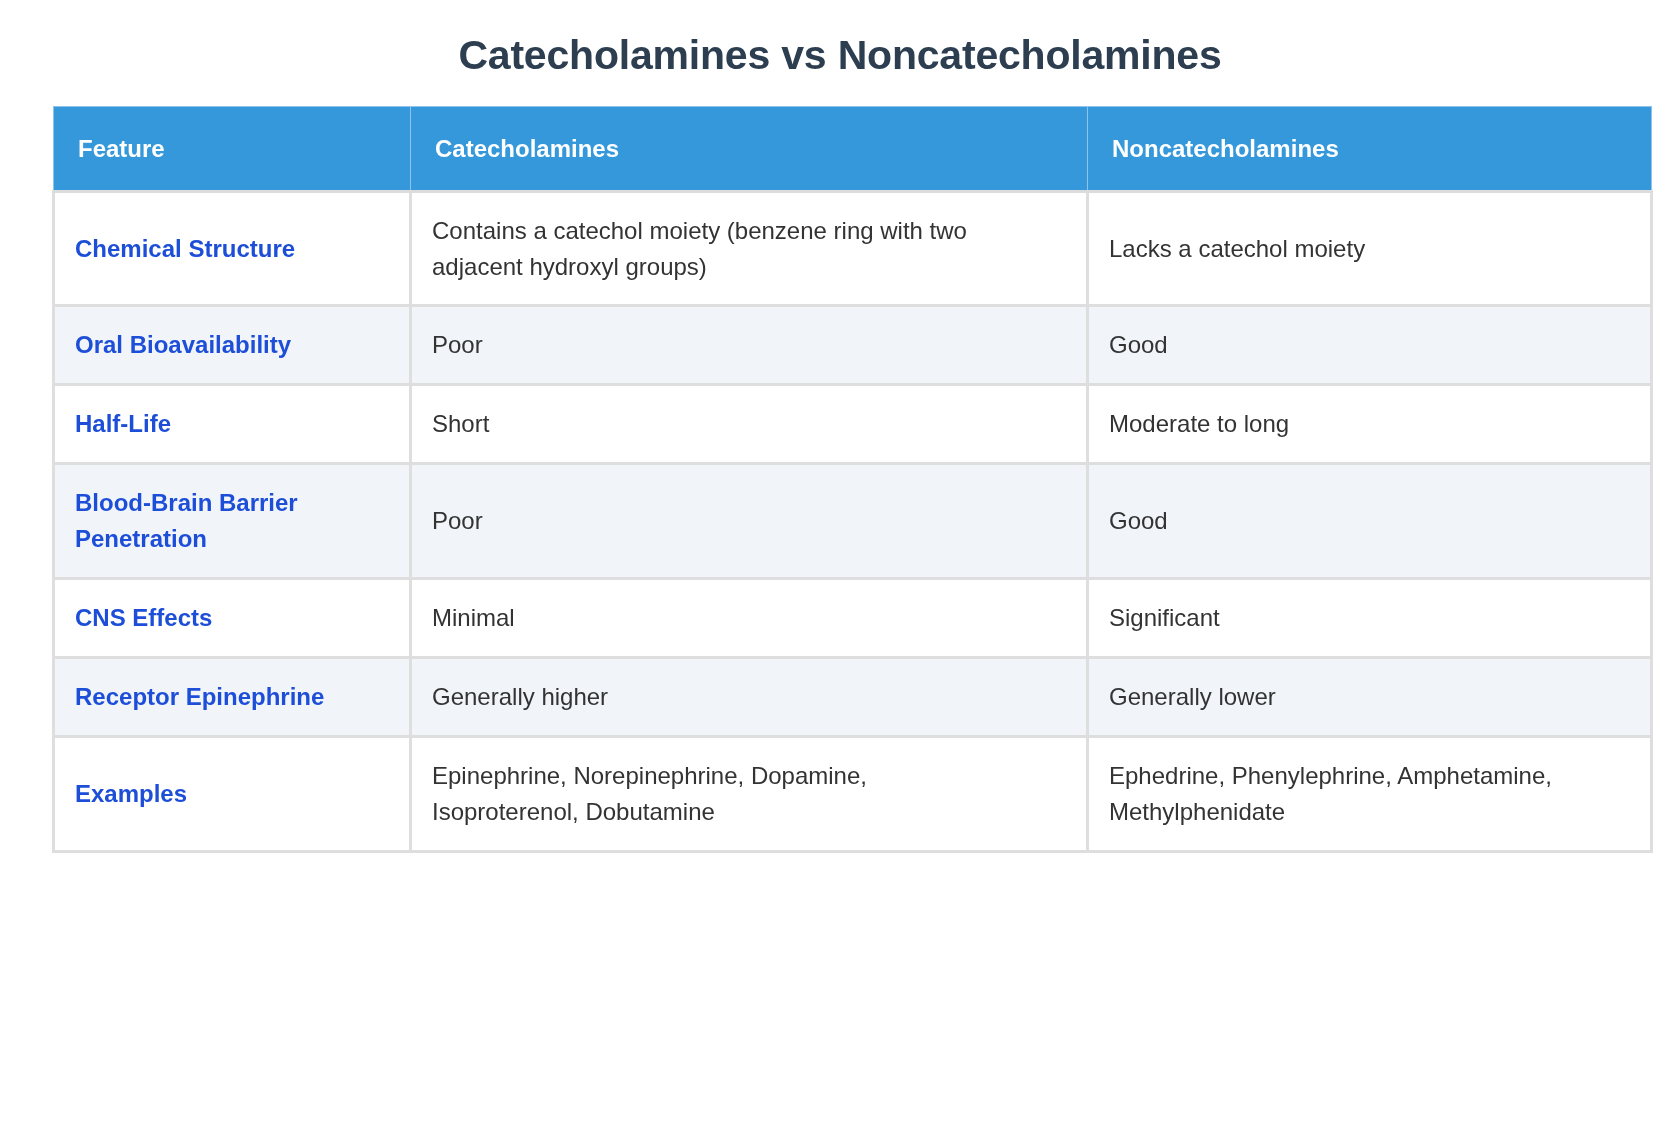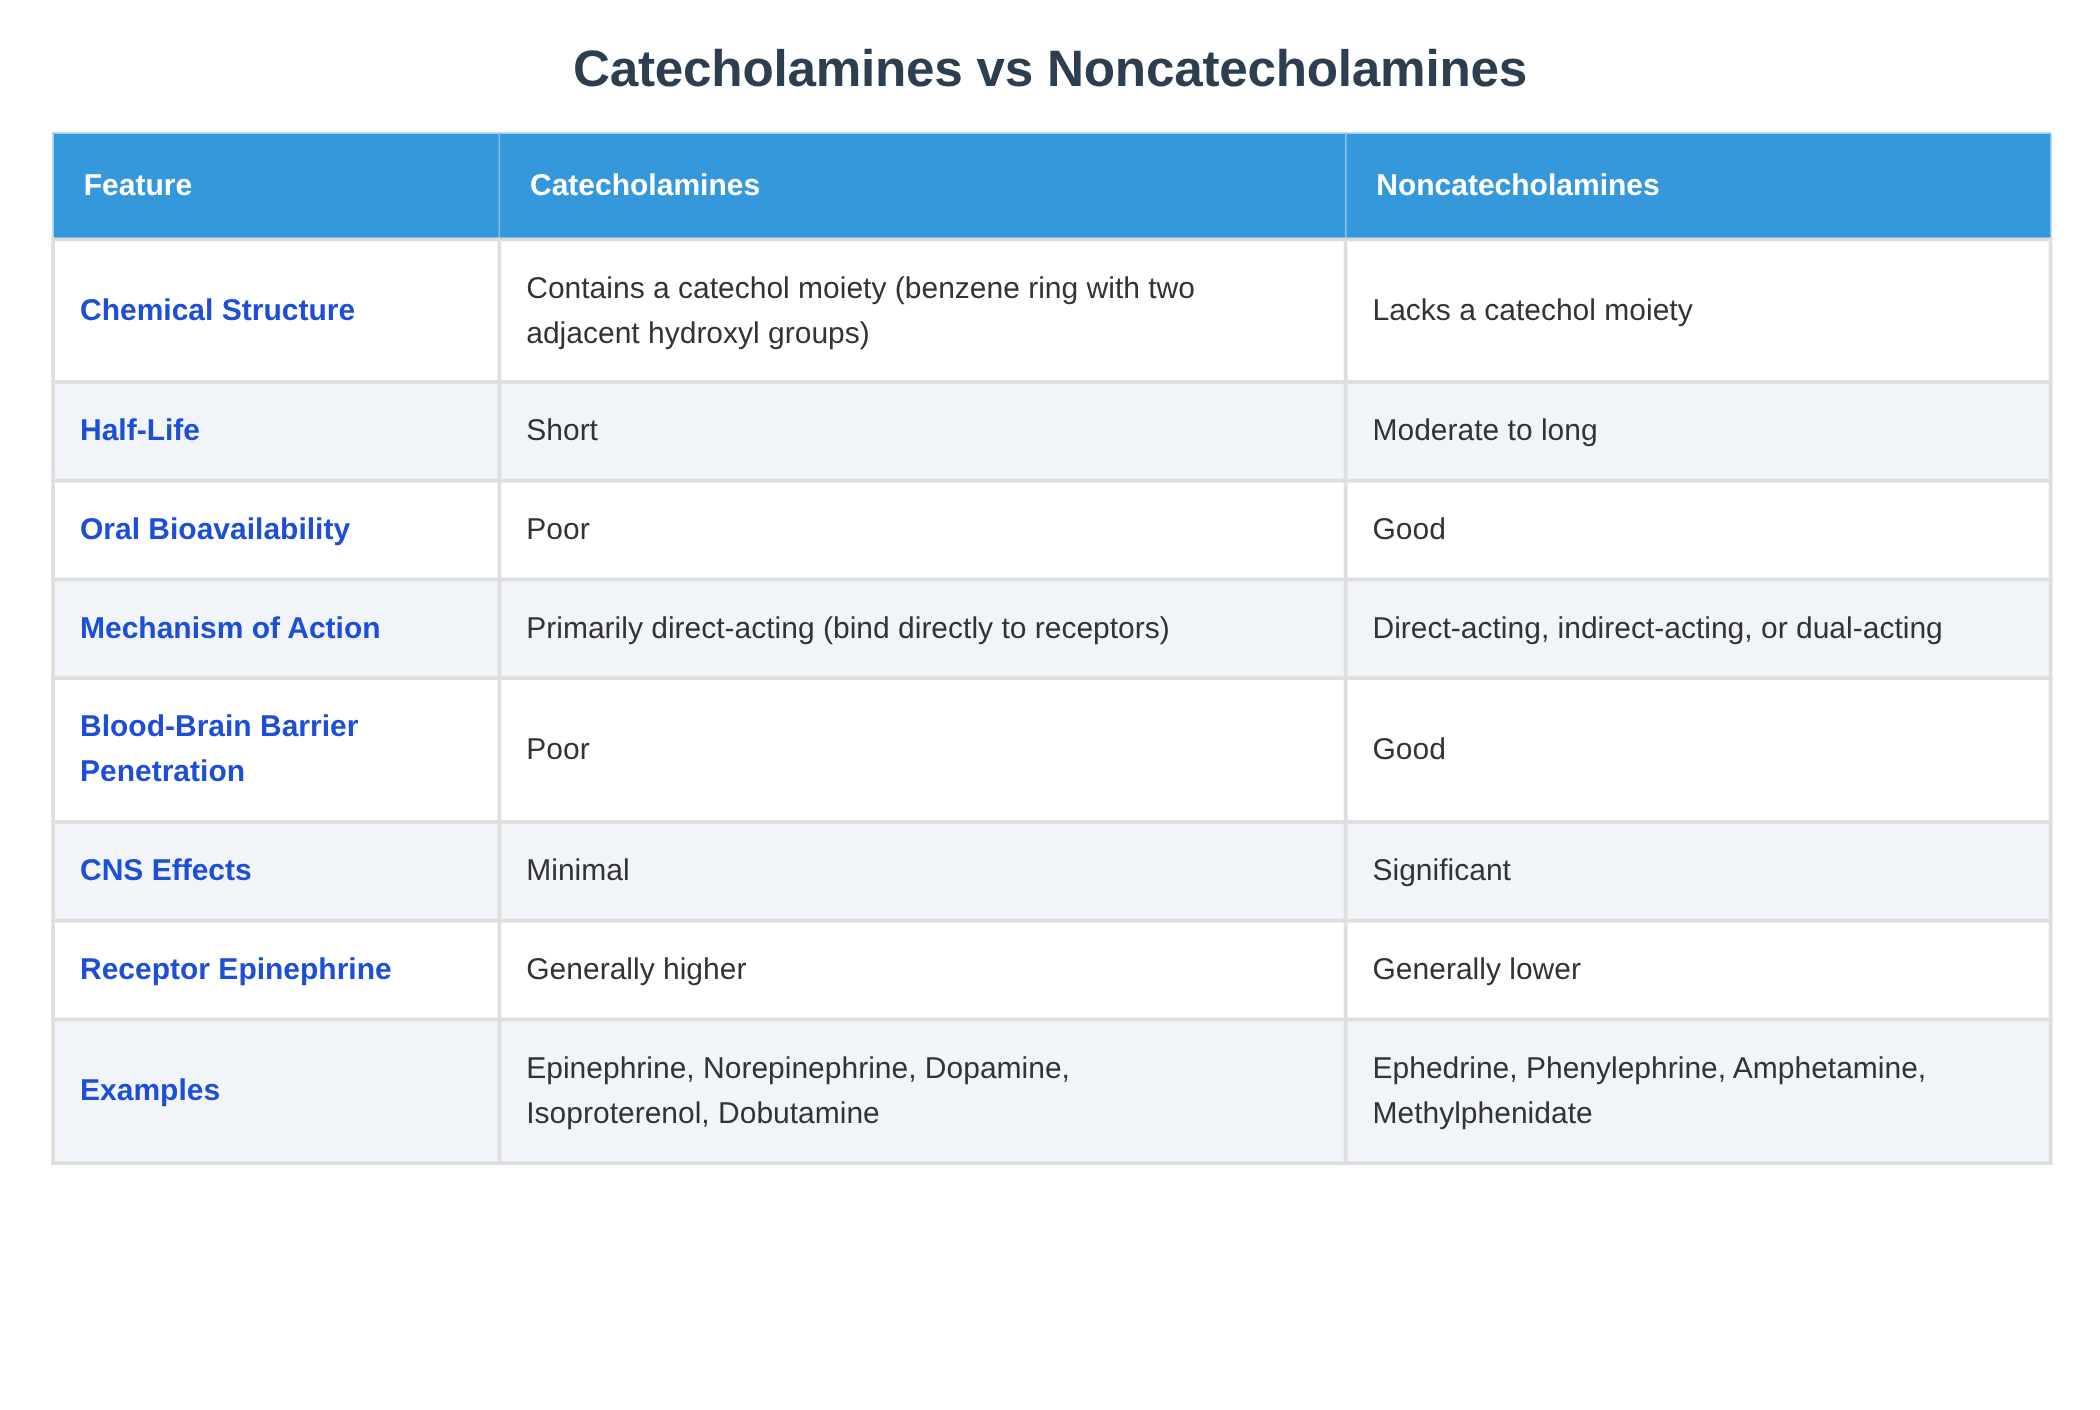--- a/index.html
+++ b/index.html
@@ -24,21 +24,21 @@
       font-family: "Liberation Sans", sans-serif;
       font-weight: bold;
       font-size: 41px;
       line-height: 56px;
       color: #2c3e50;
       margin: 0;
       letter-spacing: -0.2px;
     }
     .comparison-table {
       position: absolute;
-      left: 41px;
+      left: 52px;
       top: 106px;
       width: 1598px;
       border-collapse: collapse;
       table-layout: fixed;
       font-size: 24px;
     }
     .comparison-table col.c1 { width: 357px; }
     .comparison-table col.c2 { width: 677px; }
     .comparison-table col.c3 { width: 564px; }
 
@@ -97,33 +97,28 @@
     </tr>
   </thead>
   <tbody>
     <tr class="first">
       <td class="feature">Chemical Structure</td>
       <td>Contains a catechol moiety (benzene ring with two
 adjacent hydroxyl groups)</td>
       <td>Lacks a catechol moiety</td>
     </tr>
     <tr>
-      <td class="feature">Half-Life</td>
-      <td>Short</td>
-      <td>Moderate to long</td>
-    </tr>
-    <tr>
       <td class="feature">Oral Bioavailability</td>
       <td>Poor</td>
       <td>Good</td>
     </tr>
     <tr>
-      <td class="feature">Mechanism of Action</td>
-      <td>Primarily direct-acting (bind directly to receptors)</td>
-      <td>Direct-acting, indirect-acting, or dual-acting</td>
+      <td class="feature">Half-Life</td>
+      <td>Short</td>
+      <td>Moderate to long</td>
     </tr>
     <tr class="tall">
       <td class="feature">Blood-Brain Barrier
 Penetration</td>
       <td>Poor</td>
       <td>Good</td>
     </tr>
     <tr>
       <td class="feature">CNS Effects</td>
       <td>Minimal</td>

